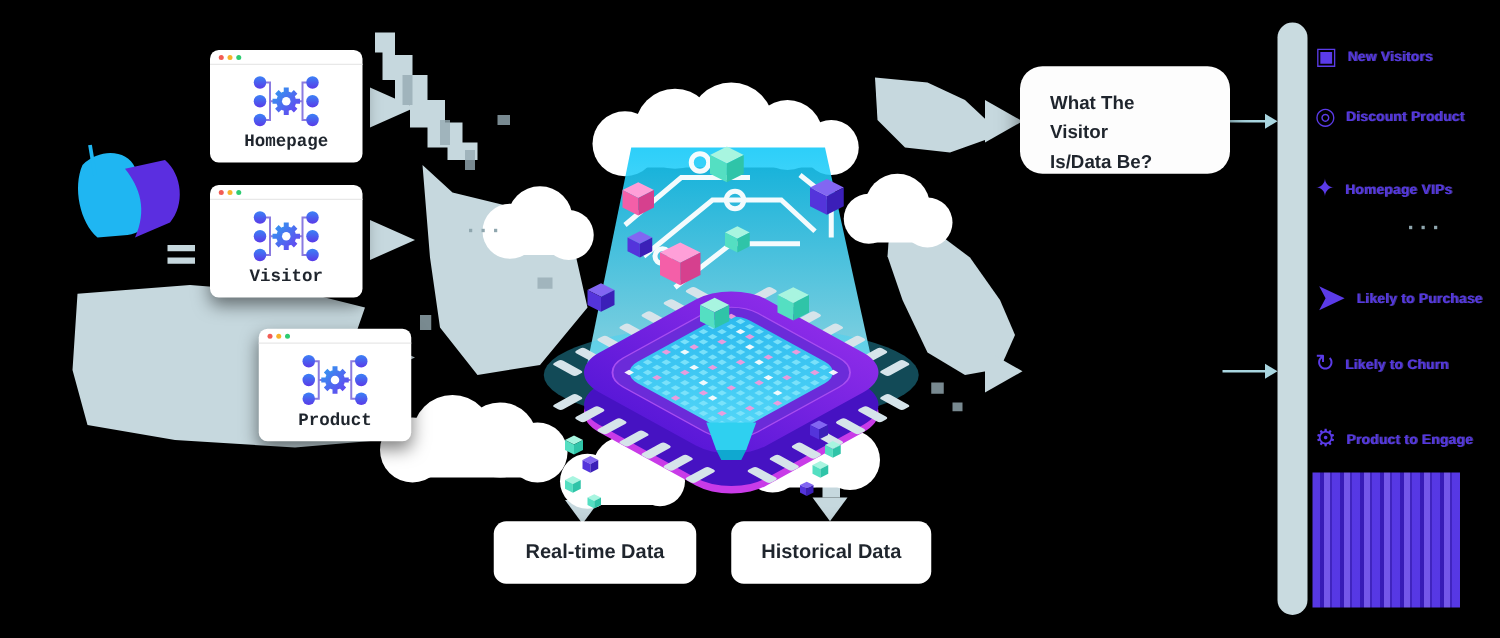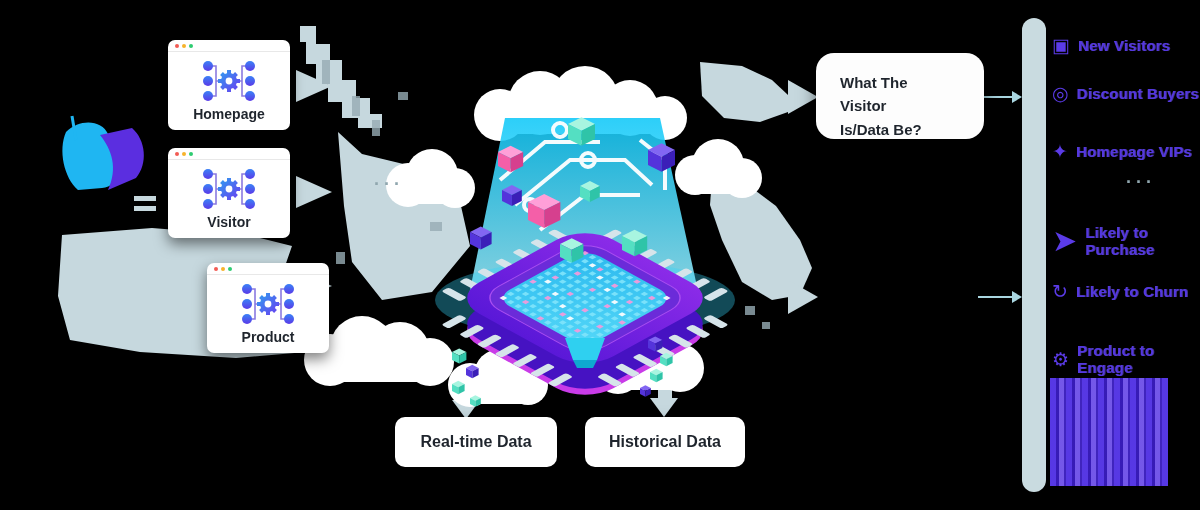--- a/index.html
+++ b/index.html
@@ -5,36 +5,36 @@
   html,body{margin:0;padding:0;background:#000;}
   #canvas{position:relative;width:1200px;height:510px;background:#000;overflow:hidden;
           font-family:"Liberation Sans", sans-serif;}
   .abs{position:absolute;}
   
   .win{position:absolute;left:168px;width:122px;height:90px;background:#fff;border-radius:7px;
        box-shadow:0 6px 14px rgba(0,0,0,.5);}
   .win .bar{height:11px;border-bottom:1px solid #e8e8e8;display:flex;align-items:center;gap:3px;
             padding-left:7px;}
   .tl{width:4px;height:4px;border-radius:50%;}
-  .win .body{display:flex;flex-direction:column;align-items:center;justify-content:center;height:76px;}
+  .win .body{display:flex;flex-direction:column;align-items:center;justify-content:center;height:76px;font-family:Liberation Mono, monospace;}
   .win .label{font-weight:bold;font-size:14px;color:#1F252D;margin-top:2px;}
   
   .pill{position:absolute;background:#fff;border-radius:10px;display:flex;align-items:center;
         justify-content:center;font-weight:bold;font-size:16px;color:#1F252D;
         box-shadow:0 10px 18px rgba(0,0,0,.55);}
   .qbox{position:absolute;background:#fdfdfd;border-radius:18px;padding:18px 28px 16px 24px;
         font-weight:bold;font-size:15px;line-height:1.55;color:#1F252D;width:116px;height:52px;
         box-shadow:0 10px 18px rgba(0,0,0,.55);}
   
   .vbar{position:absolute;left:1022px;top:18px;width:24px;height:474px;background:#C9DBE0;
         border-radius:12px;}
   .out-row{position:absolute;left:1052px;display:flex;align-items:center;gap:8px;color:#5438E0;}
   .out-row .glyph{font-size:19px;line-height:1;color:#5B3BE8;}
   .out-row.big .glyph{font-size:30px;}
-  .out-row .lbl{font-weight:bold;font-size:15px;letter-spacing:.2px;
+  .out-row .lbl{font-weight:bold;font-size:11px;letter-spacing:.2px;
                 text-shadow:1px 0 0 rgba(122,92,245,.55);}
   .glitch-block{position:absolute;left:1050px;top:378px;width:118px;height:108px;opacity:.95;
         background:repeating-linear-gradient(90deg,#5B3BF0 0 6px,#3A1DC0 6px 9px,
                    #7A5CF5 9px 14px,#4326C8 14px 16px);}
   .dots{position:absolute;color:#8FA6AE;font-size:18px;font-weight:bold;letter-spacing:4px;}
 </style>
 </head>
 <body>
 
 <div id="canvas">
@@ -518,21 +518,21 @@
   </div>
 
   <div class="vbar"></div>
 
   <div class="out-row" style="top:36px;">
     <span class="glyph">▣</span>
     <span class="lbl">New Visitors</span>
   </div>
   <div class="out-row" style="top:84px;">
     <span class="glyph">◎</span>
-    <span class="lbl">Discount Buyers</span>
+    <span class="lbl">Discount Product</span>
   </div>
   <div class="out-row" style="top:142px;">
     <span class="glyph">✦</span>
     <span class="lbl">Homepage VIPs</span>
   </div>
   <div class="out-row big" style="top:224px;">
     <span class="glyph">➤</span>
     <span class="lbl">Likely to Purchase</span>
   </div>
   <div class="out-row" style="top:282px;">

